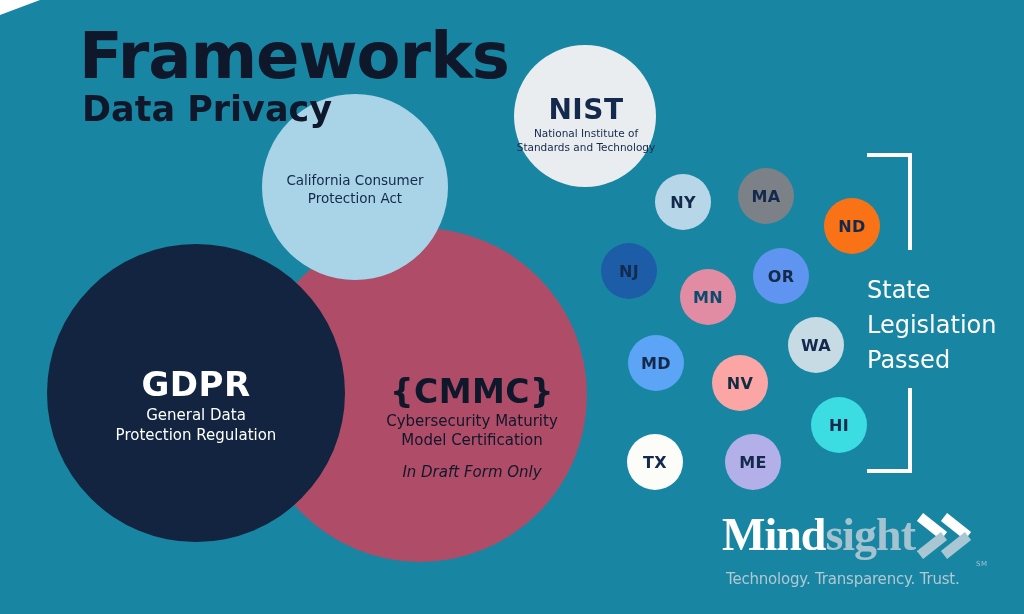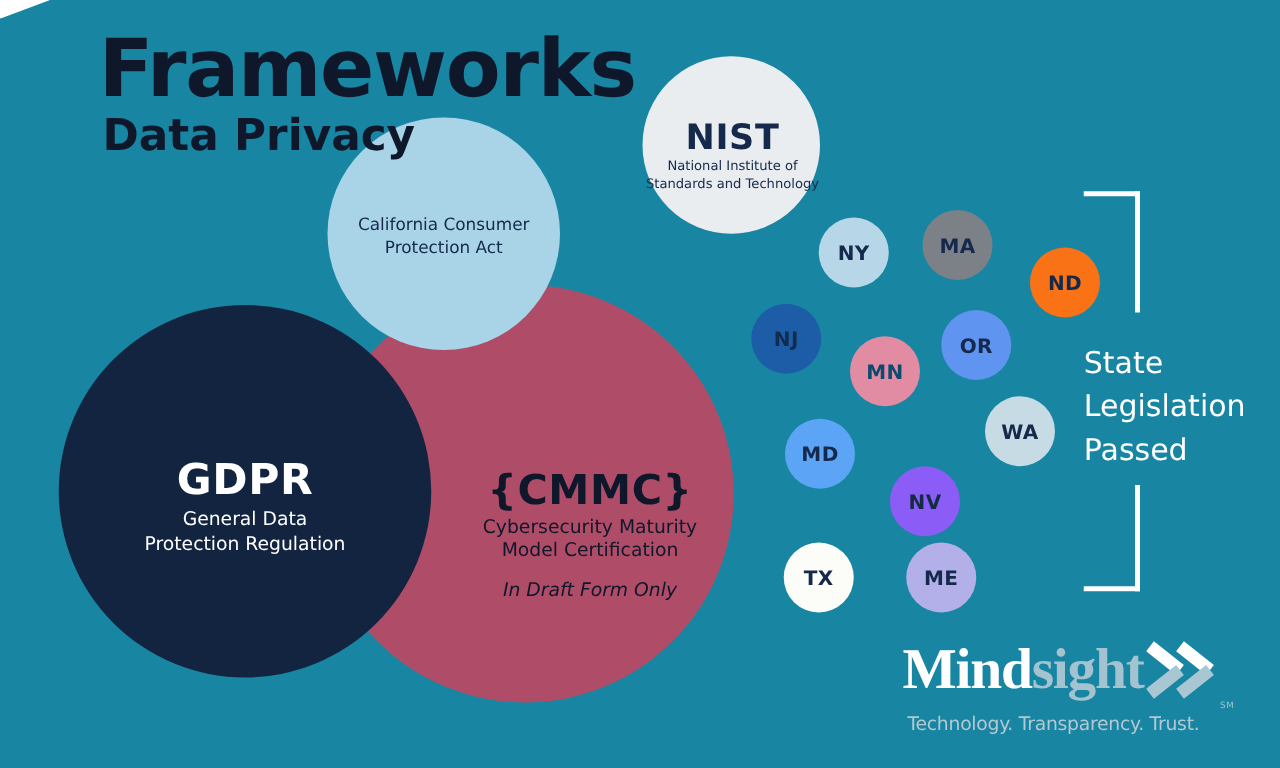--- a/index.html
+++ b/index.html
@@ -179,22 +179,25 @@
   </div>
   <div class="state" style="left: 680px; top: 269px; background-color: rgb(226, 140, 164);">
     <span class="state-label" style="color: #0c4a6e;">MN</span>
   </div>
   <div class="state" style="left: 788px; top: 317px; background-color: rgb(199, 219, 229);">
     <span class="state-label" style="color: rgb(20, 41, 75);">WA</span>
   </div>
   <div class="state" style="left: 628px; top: 335px; background-color: rgb(91, 164, 246);">
     <span class="state-label" style="color: rgb(20, 41, 75);">MD</span>
   </div>
-  <div class="state" style="left: 712px; top: 373px; background-color: #8b5cf6;">
+  <div class="state" style="left: 712px; top: 355px; background-color: #fca5a5;">
     <span class="state-label" style="color: rgb(18, 44, 68);">NV</span>
+  </div>
+  <div class="state" style="left: 811px; top: 397px; background-color: rgb(59, 220, 226);">
+    <span class="state-label" style="color: rgb(20, 41, 75);">HI</span>
   </div>
   <div class="state" style="left: 627px; top: 434px; background-color: rgb(252, 252, 248);">
     <span class="state-label" style="color: rgb(20, 41, 75);">TX</span>
   </div>
   <div class="state" style="left: 725px; top: 434px; background-color: rgb(178, 175, 233);">
     <span class="state-label" style="color: rgb(20, 41, 75); text-align: right;">ME</span>
   </div>
 
   <div class="bracket-top"></div>
   <div class="bracket-bottom"></div>

